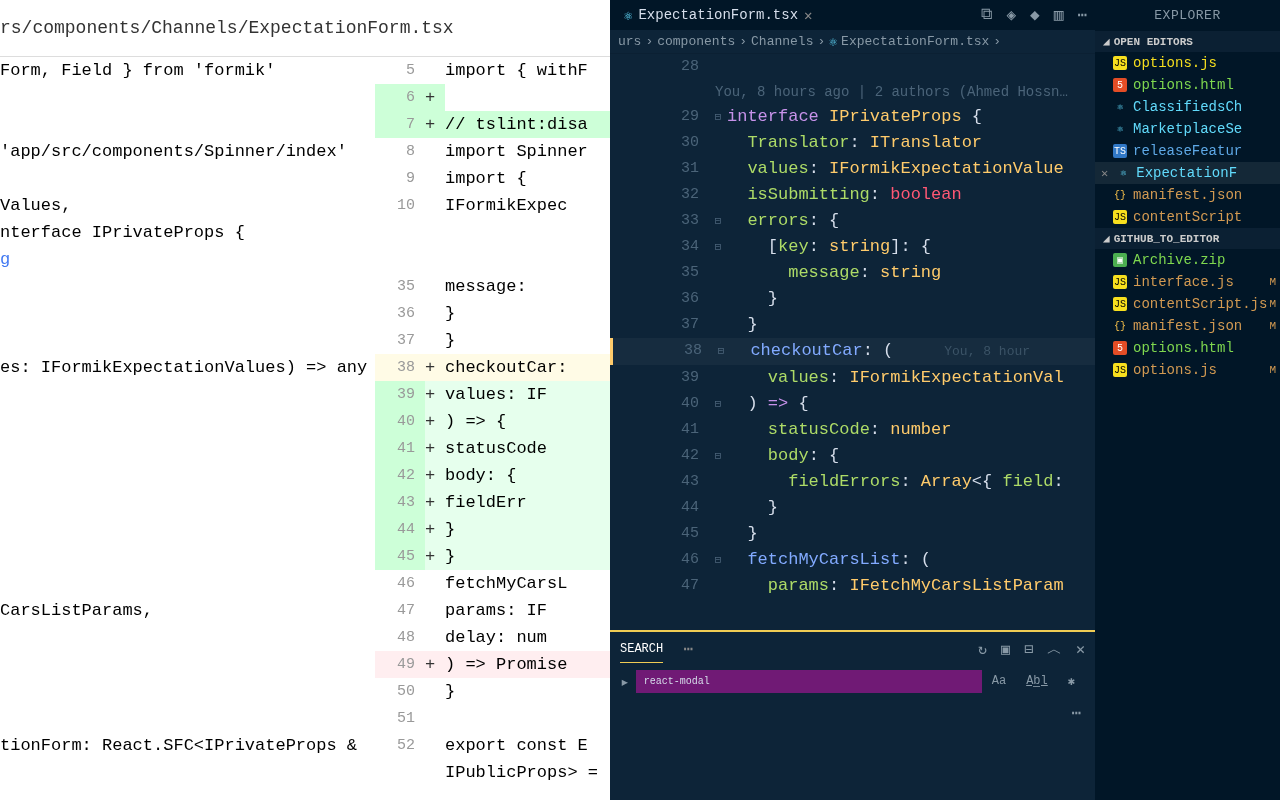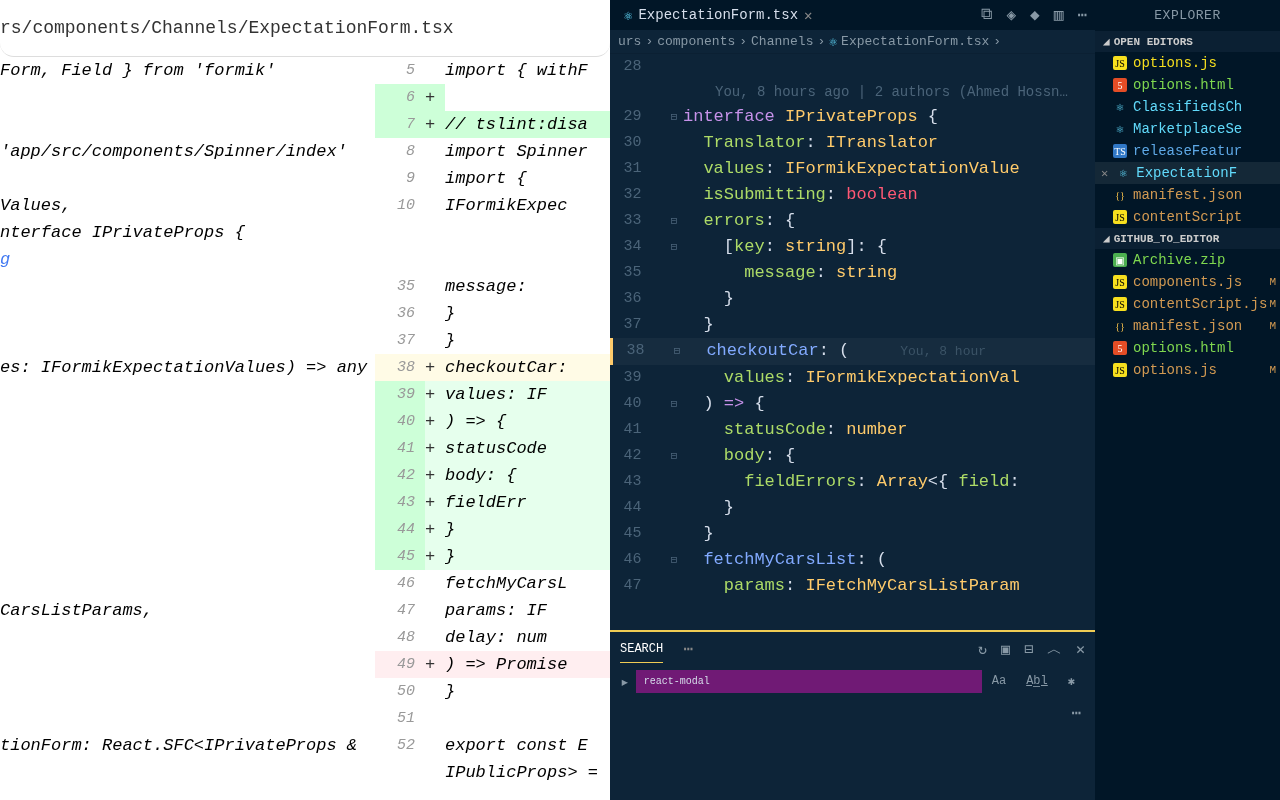--- a/index.html
+++ b/index.html
@@ -19,29 +19,27 @@
   width: 610px;
   height: 800px;
   background: #fff;
   overflow: hidden;
 }
 .path-bar {
   padding: 18px 0 18px 0;
   font-size: 18px;
   color: #333;
   border-bottom: 1px solid #ddd;
-  border-radius: 14px;
 }
 .diff-row {
   display: flex;
   align-items: flex-start;
   min-height: 27px;
   line-height: 27px;
   font-size: 17px;
-  font-style: italic;
 }
 .diff-left {
   flex: 0 0 375px;
   padding-right: 8px;
   white-space: nowrap;
   overflow: hidden;
 }
 .diff-gutter {
   flex: 0 0 50px;
   text-align: right;
@@ -115,24 +113,25 @@
   font-size: 14px;
   color: #4b6479;
   padding: 4px 0 4px 105px;
 }
 .code-line {
   display: flex;
   line-height: 26px;
 }
 .ln {
   flex: 0 0 55px;
-  text-align: center;
+  text-align: right;
   padding-right: 10px;
   color: #4b6479;
   font-size: 15px;
+  margin-left: 44px;
 }
 .fold {
   flex: 0 0 18px;
   color: #4b6479;
   font-size: 11px;
   text-align: center;
 }
 .code {
   flex: 1;
   white-space: pre;
@@ -214,21 +213,21 @@
 .exp-item {
   display: flex;
   align-items: center;
   padding: 3px 6px 3px 18px;
   gap: 6px;
   font-size: 14px;
   white-space: nowrap;
   overflow: hidden;
 }
 .exp-item.active { background: rgba(255,255,255,0.08); }
-.file-ico { width: 14px; height: 14px; flex-shrink: 0; display: inline-flex; align-items: center; justify-content: center; font-size: 10px; border-radius: 2px; font-family: Liberation Serif, serif; }
+.file-ico { width: 14px; height: 14px; flex-shrink: 0; display: inline-flex; align-items: center; justify-content: center; font-size: 10px; border-radius: 2px; }
 .ico-js { background: #f7df1e; color: #000; }
 .ico-html { background: #e44d26; color: #fff; }
 .ico-react { color: #61dafb; }
 .ico-ts { background: #3178c6; color: #fff; }
 .ico-json { color: #f7c14b; }
 .ico-zip { background: #4caf50; color: #fff; }
 .fn-js { color: #f7df1e; }
 .fn-react { color: #61dafb; }
 .fn-ts { color: #5ea8e6; }
 .fn-mod { color: #d39a52; }
@@ -604,21 +603,21 @@
     <span>◢</span>
     <span>GITHUB_TO_EDITOR</span>
   </div>
   <div id="folder-files">
       <div class="exp-item" style="position: relative;">
         <span class="file-ico ico-zip">▣</span>
         <span class="fn-green">Archive.zip</span>
       </div>
       <div class="exp-item" style="position: relative;">
         <span class="file-ico ico-js">JS</span>
-        <span class="fn-mod">components.js</span>
+        <span class="fn-mod">interface.js</span>
         <span class="git-m">M</span>
       </div>
       <div class="exp-item" style="position: relative;">
         <span class="file-ico ico-js">JS</span>
         <span class="fn-mod">contentScript.js</span>
         <span class="git-m">M</span>
       </div>
       <div class="exp-item" style="position: relative;">
         <span class="file-ico ico-json">{}</span>
         <span class="fn-mod">manifest.json</span>

